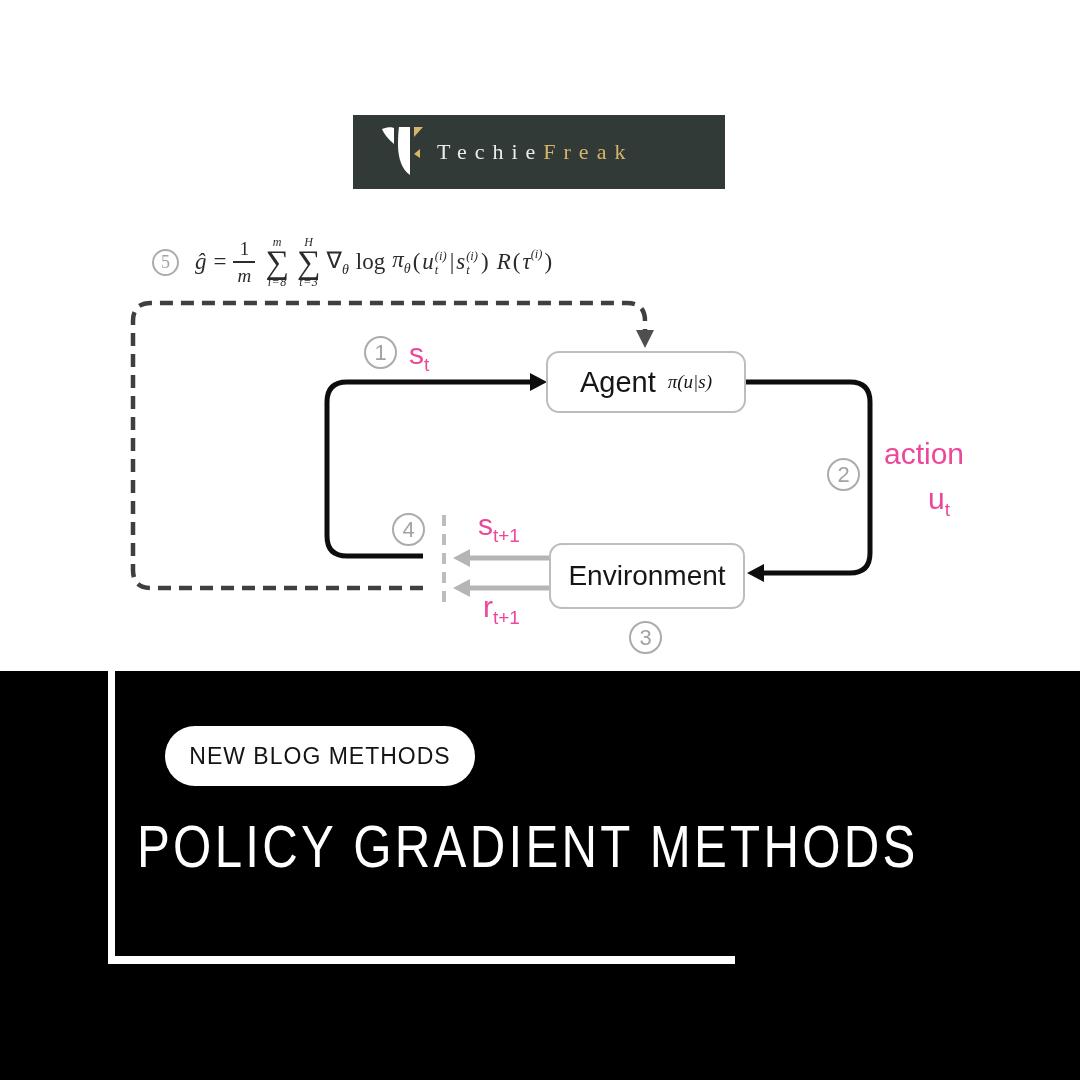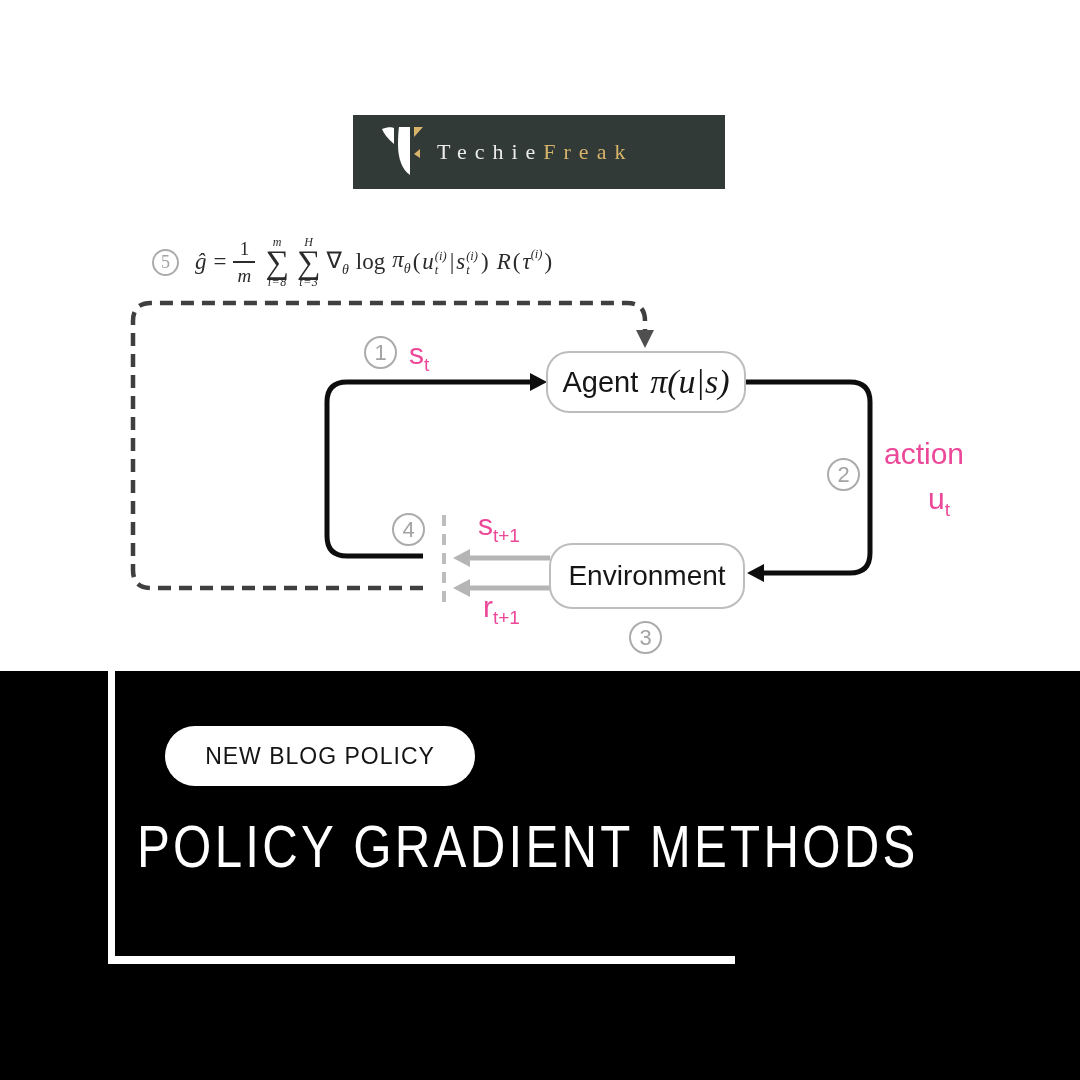--- a/index.html
+++ b/index.html
@@ -18,25 +18,25 @@
     margin-left:14px; font-family:"Liberation Serif", serif;
     font-size:22px; letter-spacing:8px; color:#ECECEC; white-space:nowrap;
   }
   .brand .freak{ color:#D8B46A; }
 
   
   .flow{ position:absolute; left:0; top:0; width:1080px; height:663px; }
 
   
   .box{
-    position:absolute; background:#ffffff; border:2px solid #BDBDBD; border-radius:23px;
+    position:absolute; background:#ffffff; border:2px solid #BDBDBD; border-radius:13px;
     display:flex; align-items:center; justify-content:center; color:#161616;
   }
   .agent-box{ left:546px; top:343px; width:200px; height:62px; font-size:29px; gap:12px; }
-  .agent-policy{ font-family:"Liberation Serif", serif; font-style:italic; font-size:34px; }
+  .agent-policy{ font-family:"Liberation Serif", serif; font-style:italic; font-size:19px; }
   .env-box{ left:549px; top:535px; width:196px; height:66px; font-size:28px; }
 
   
   .circle{
     position:absolute; width:33px; height:33px; border:2px solid #ABABAB; border-radius:50%;
     color:#A3A3A3; font-size:22px; display:flex; align-items:center; justify-content:center;
     background:transparent;
   }
   .c1{ left:364px; top:328px; }
   .c2{ left:827px; top:450px; }
@@ -189,17 +189,17 @@
   <div class="circle c4">4</div>
 
   <div class="lbl lbl-st"><span>s</span><sub>t</sub></div>
   <div class="lbl lbl-st1"><span>s</span><sub>t+1</sub></div>
   <div class="lbl lbl-rt1"><span>r</span><sub>t+1</sub></div>
   <div class="lbl lbl-action">action</div>
   <div class="lbl lbl-ut"><span>u</span><sub>t</sub></div>
 
   <div class="banner">
     <div class="frame"></div>
-    <div class="badge">NEW BLOG POLICY</div>
+    <div class="badge">NEW BLOG METHODS</div>
     <div class="title">POLICY GRADIENT METHODS</div>
   </div>
 
 </div>
 
 </body></html>

